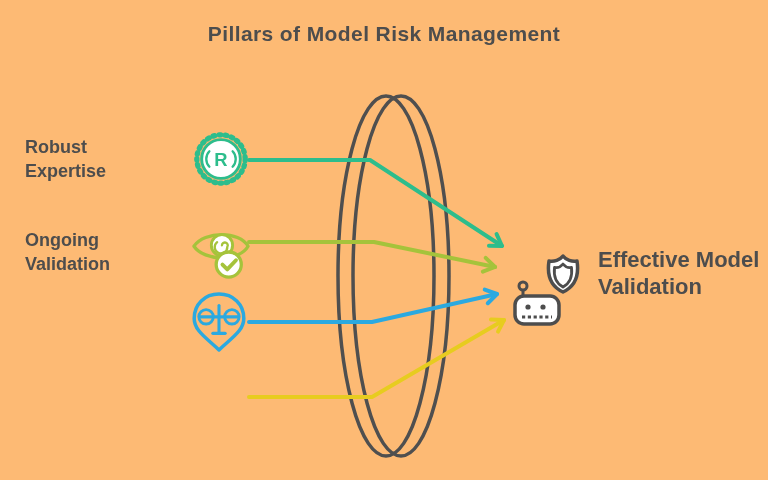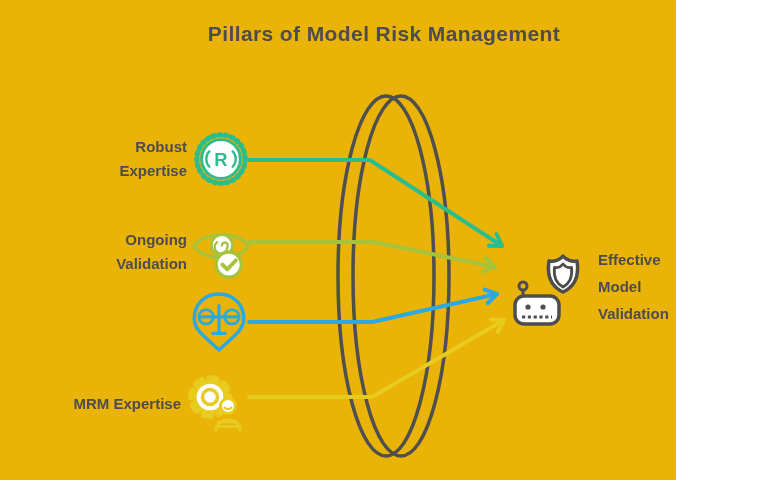--- a/index.html
+++ b/index.html
@@ -1,19 +1,19 @@
 <!DOCTYPE html>
 <html><head>
 <meta charset="utf-8">
 <style>
   html,body{margin:0;padding:0;}
   .canvas{
     position:relative;
-    width:676px;height:480px;
-    background:#eab308;
+    width:768px;height:480px;
+    background:#fdba74;
     overflow:hidden;
     font-family:"Liberation Sans", sans-serif;
   }
   .title{
     position:absolute;
     top:22px;left:0;width:768px;
     text-align:center;
     font-size:21px;
     font-weight:700;
     letter-spacing:0.4px;
@@ -25,39 +25,39 @@
   .pillar-row{
     position:absolute;
     left:0;
     display:flex;
     align-items:center;
     justify-content:flex-end;
     width:250px;
   }
   .pillar-label{
     width:162px;
-    text-align:right;
-    font-size:15px;
+    text-align:left;
+    font-size:18px;
     font-weight:700;
     line-height:24px;
     color:#4d4d4d;
     margin-right:5px;
   }
   .pillar-icon{flex:0 0 auto;}
   .result-group{
     position:absolute;
     left:510px;top:244px;
     display:flex;
     align-items:flex-start;
   }
   .result-icon{flex:0 0 auto;margin-top:6px;}
   .result-label{
     margin-left:12px;
     padding-top:2px;
-    font-size:15px;
+    font-size:22px;
     font-weight:700;
     line-height:27px;
     color:#4d4d4d;
   }
 </style>
 </head>
 <body>
 
 <div class="canvas">
 
@@ -122,35 +122,20 @@
     <svg class="pillar-icon" width="62" height="62" viewBox="0 0 60 60">
       <path d="M30,3 C43.8,3 54,13 54,26.5 C54,38.5 42,45.5 30,57 C18,45.5 6,38.5 6,26.5 C6,13 16.2,3 30,3 Z" fill="none" stroke="#2ba9e0" stroke-width="3.4" stroke-linejoin="round"></path>
       <path d="M11,25 H49" fill="none" stroke="#2ba9e0" stroke-width="3" stroke-linecap="round"></path>
       <circle cx="17.5" cy="25" r="7" fill="none" stroke="#2ba9e0" stroke-width="2.8"></circle>
       <circle cx="42.5" cy="25" r="7" fill="none" stroke="#2ba9e0" stroke-width="2.8"></circle>
       <path d="M30,14 V40" fill="none" stroke="#2ba9e0" stroke-width="3" stroke-linecap="round"></path>
       <path d="M24,41 H36" fill="none" stroke="#2ba9e0" stroke-width="3" stroke-linecap="round"></path>
     </svg>
   </div>
 
-  <div class="pillar-row" style="top:372px;height:64px;">
-    <div class="pillar-label">
-      <div>MRM Expertise</div>
-    </div>
-    <svg class="pillar-icon" width="64" height="64" viewBox="0 0 64 64">
-      <circle cx="24" cy="25" r="18" fill="none" stroke="#e7cc1f" stroke-width="8" stroke-dasharray="5.2 8.9" stroke-linecap="round"></circle>
-      <circle cx="24" cy="25" r="15" fill="#ffffff" stroke="#e7cc1f" stroke-width="3.4"></circle>
-      <circle cx="24" cy="25" r="7.5" fill="#ffffff" stroke="#e7cc1f" stroke-width="3.4"></circle>
-      <circle cx="42" cy="34" r="7.5" fill="#ffffff" stroke="#e7cc1f" stroke-width="3"></circle>
-      <path d="M38.5,35.5 a4.5,4.5 0 0 0 7,0" fill="none" stroke="#e7cc1f" stroke-width="2" stroke-linecap="round"></path>
-      <path d="M30,58 C31,44.5 53,44.5 54,58" fill="none" stroke="#e7cc1f" stroke-width="3.4" stroke-linecap="round"></path>
-      <path d="M33,50 H51" fill="none" stroke="#e7cc1f" stroke-width="2.8" stroke-linecap="round"></path>
-      <path d="M31.5,54.5 H52.5" fill="none" stroke="#e7cc1f" stroke-width="2.8" stroke-linecap="round"></path>
-    </svg>
-  </div>
 
   <div class="result-group">
     <svg class="result-icon" width="76" height="82" viewBox="0 0 76 82">
       <path d="M53,6 C56,10 62,12 67,11 C69,24 66,36 53,42 C40,36 37,24 39,11 C44,12 50,10 53,6 Z" fill="#ffffff" stroke="#4d4d4d" stroke-width="3.5" stroke-linejoin="round"></path>
       <path d="M53,14 C55,16.5 58.5,18 61.5,17.5 C62.5,26 60.5,33 53,37 C45.5,33 43.5,26 44.5,17.5 C47.5,18 51,16.5 53,14 Z" fill="none" stroke="#4d4d4d" stroke-width="2.8" stroke-linejoin="round"></path>
       <circle cx="13" cy="36" r="4" fill="none" stroke="#4d4d4d" stroke-width="3"></circle>
       <path d="M13,40 V46" fill="none" stroke="#4d4d4d" stroke-width="3"></path>
       <rect x="5" y="46" width="44" height="28" rx="9" fill="#ffffff" stroke="#4d4d4d" stroke-width="3.5"></rect>
       <circle cx="18" cy="57" r="2.6" fill="#4d4d4d"></circle>
       <circle cx="33" cy="57" r="2.6" fill="#4d4d4d"></circle>

